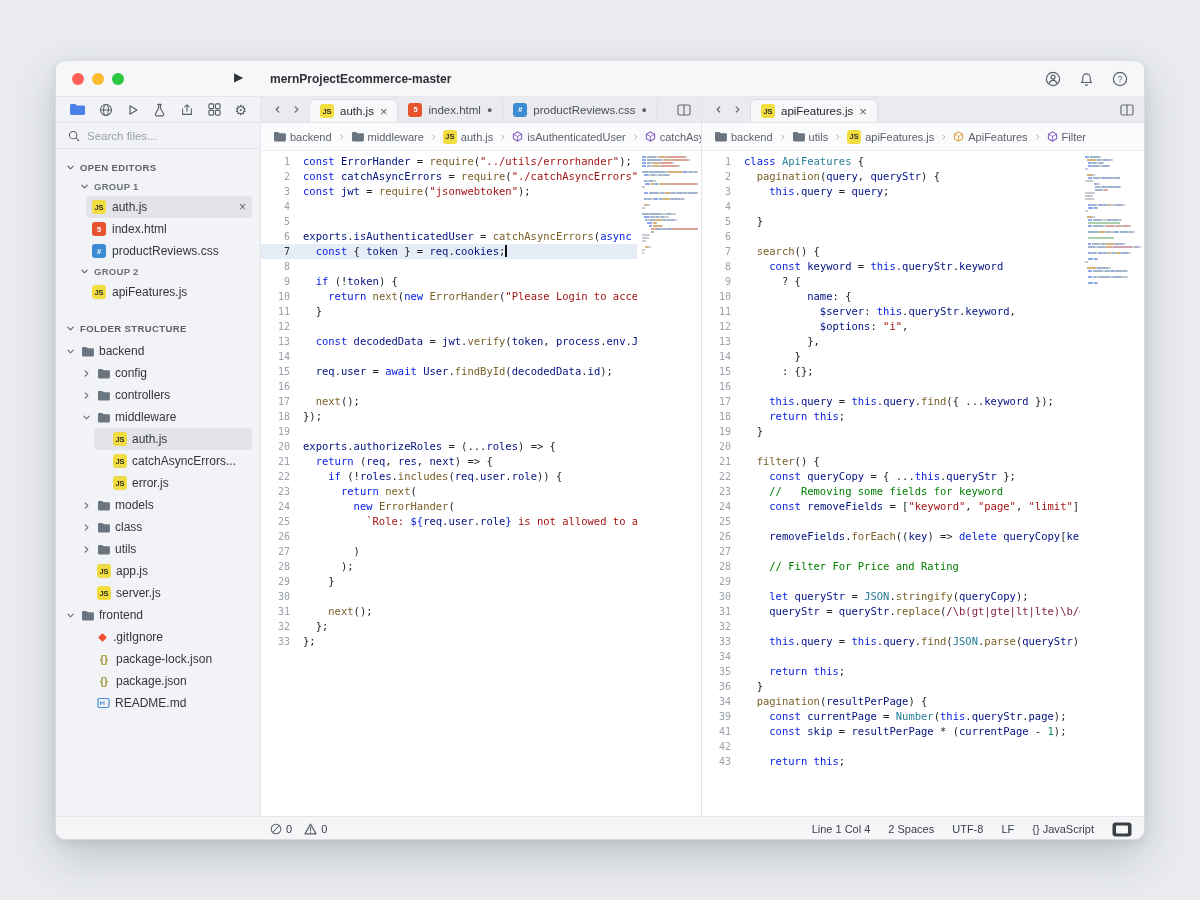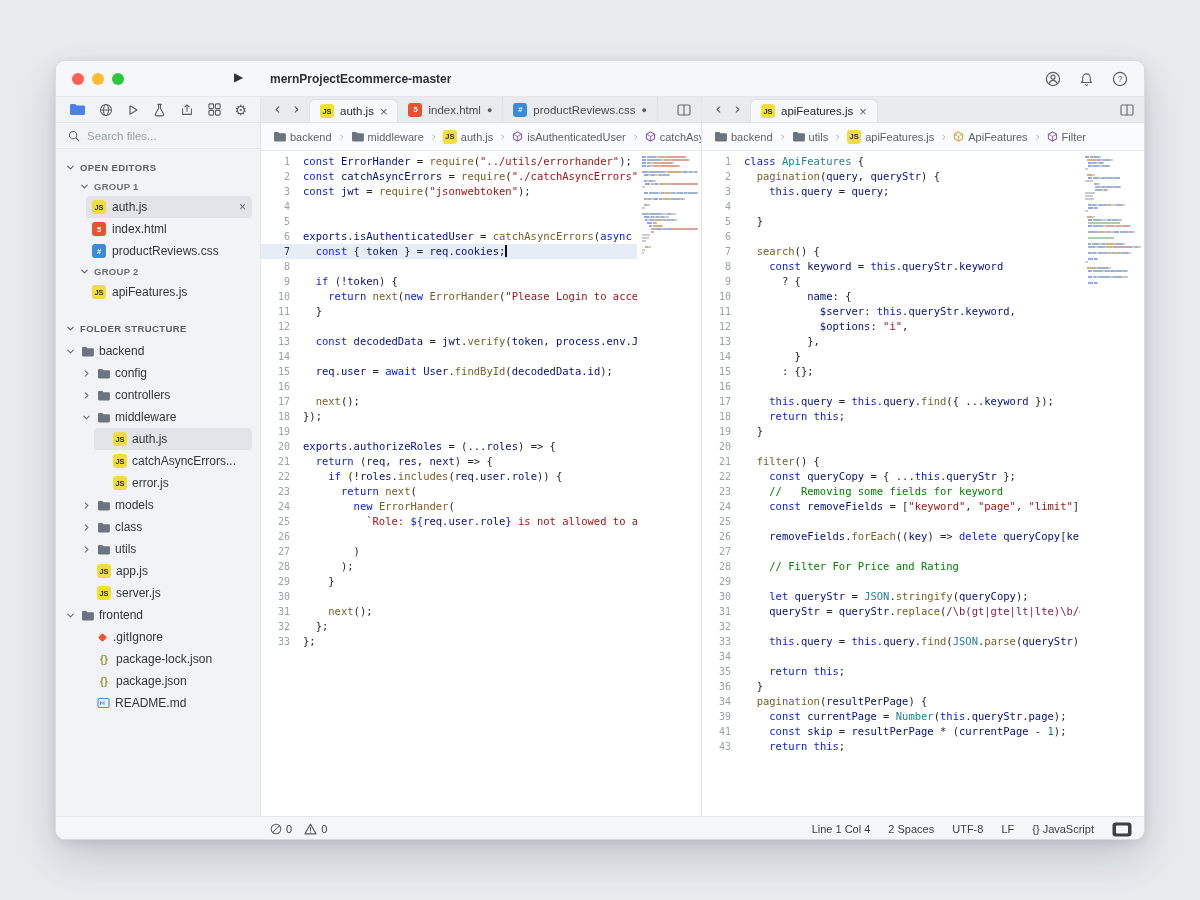--- a/index.html
+++ b/index.html
@@ -704,20 +704,21 @@
                 <div class="cl"><span class="ln">30</span><span class="ct"><span class="tk-p">    </span><span class="tk-k">let</span><span class="tk-p"> </span><span class="tk-v">queryStr</span><span class="tk-p"> = </span><span class="tk-t">JSON</span><span class="tk-p">.</span><span class="tk-f">stringify</span><span class="tk-p">(</span><span class="tk-v">queryCopy</span><span class="tk-p">);</span></span></div>
                 <div class="cl"><span class="ln">31</span><span class="ct"><span class="tk-p">    </span><span class="tk-v">queryStr</span><span class="tk-p"> = </span><span class="tk-v">queryStr</span><span class="tk-p">.</span><span class="tk-f">replace</span><span class="tk-p">(</span><span class="tk-r">/\b(gt|gte|lt|lte)\b/g</span></span></div>
                 <div class="cl"><span class="ln">32</span><span class="ct"></span></div>
                 <div class="cl"><span class="ln">33</span><span class="ct"><span class="tk-p">    </span><span class="tk-k">this</span><span class="tk-p">.</span><span class="tk-v">query</span><span class="tk-p"> = </span><span class="tk-k">this</span><span class="tk-p">.</span><span class="tk-v">query</span><span class="tk-p">.</span><span class="tk-f">find</span><span class="tk-p">(</span><span class="tk-t">JSON</span><span class="tk-p">.</span><span class="tk-f">parse</span><span class="tk-p">(</span><span class="tk-v">queryStr</span><span class="tk-p">));</span></span></div>
                 <div class="cl"><span class="ln">34</span><span class="ct"></span></div>
                 <div class="cl"><span class="ln">35</span><span class="ct"><span class="tk-p">    </span><span class="tk-k">return</span><span class="tk-p"> </span><span class="tk-k">this</span><span class="tk-p">;</span></span></div>
                 <div class="cl"><span class="ln">36</span><span class="ct"><span class="tk-p">  }</span></span></div>
                 <div class="cl"><span class="ln">34</span><span class="ct"><span class="tk-p">  </span><span class="tk-f">pagination</span><span class="tk-p">(</span><span class="tk-v">resultPerPage</span><span class="tk-p">) {</span></span></div>
                 <div class="cl"><span class="ln">39</span><span class="ct"><span class="tk-p">    </span><span class="tk-k">const</span><span class="tk-p"> </span><span class="tk-v">currentPage</span><span class="tk-p"> = </span><span class="tk-t">Number</span><span class="tk-p">(</span><span class="tk-k">this</span><span class="tk-p">.</span><span class="tk-v">queryStr</span><span class="tk-p">.</span><span class="tk-v">page</span><span class="tk-p">);</span></span></div>
                 <div class="cl"><span class="ln">41</span><span class="ct"><span class="tk-p">    </span><span class="tk-k">const</span><span class="tk-p"> </span><span class="tk-v">skip</span><span class="tk-p"> = </span><span class="tk-v">resultPerPage</span><span class="tk-p"> * (</span><span class="tk-v">currentPage</span><span class="tk-p"> - </span><span class="tk-n">1</span><span class="tk-p">);</span></span></div>
+                <div class="cl"><span class="ln">42</span><span class="ct"></span></div>
                 <div class="cl"><span class="ln">43</span><span class="ct"><span class="tk-p">    </span><span class="tk-k">return</span><span class="tk-p"> </span><span class="tk-k">this</span><span class="tk-p">;</span></span></div>
               </div>
               <div class="minimap">
                 <div class="mrow"><span class="mseg" style="width: 4px; background: rgb(143, 167, 238);"></span><span class="mseg" style="width: 1px;"></span><span class="mseg" style="width: 9px; background: rgb(147, 188, 200);"></span><span class="mseg" style="width: 2px; background: rgb(201, 205, 211);"></span></div>
                 <div class="mrow"><span class="mseg" style="width: 2px;"></span><span class="mseg" style="width: 9px; background: rgb(211, 178, 124);"></span><span class="mseg" style="width: 1px; background: rgb(201, 205, 211);"></span><span class="mseg" style="width: 4px; background: rgb(159, 180, 208);"></span><span class="mseg" style="width: 2px; background: rgb(201, 205, 211);"></span><span class="mseg" style="width: 7px; background: rgb(159, 180, 208);"></span><span class="mseg" style="width: 3px; background: rgb(201, 205, 211);"></span></div>
                 <div class="mrow"><span class="mseg" style="width: 3px;"></span><span class="mseg" style="width: 3px; background: rgb(143, 167, 238);"></span><span class="mseg" style="width: 1px; background: rgb(201, 205, 211);"></span><span class="mseg" style="width: 4px; background: rgb(159, 180, 208);"></span><span class="mseg" style="width: 3px; background: rgb(201, 205, 211);"></span><span class="mseg" style="width: 4px; background: rgb(159, 180, 208);"></span><span class="mseg" style="width: 1px; background: rgb(201, 205, 211);"></span></div>
                 <div class="mrow"><span class="mseg" style="width: 3px;"></span><span class="mseg" style="width: 3px; background: rgb(143, 167, 238);"></span><span class="mseg" style="width: 1px; background: rgb(201, 205, 211);"></span><span class="mseg" style="width: 7px; background: rgb(159, 180, 208);"></span><span class="mseg" style="width: 3px; background: rgb(201, 205, 211);"></span><span class="mseg" style="width: 7px; background: rgb(159, 180, 208);"></span><span class="mseg" style="width: 1px; background: rgb(201, 205, 211);"></span></div>
                 <div class="mrow"><span class="mseg" style="width: 3px; background: rgb(201, 205, 211);"></span></div>
                 <div class="mrow"></div>
                 <div class="mrow"><span class="mseg" style="width: 2px;"></span><span class="mseg" style="width: 5px; background: rgb(211, 178, 124);"></span><span class="mseg" style="width: 3px; background: rgb(201, 205, 211);"></span></div>

